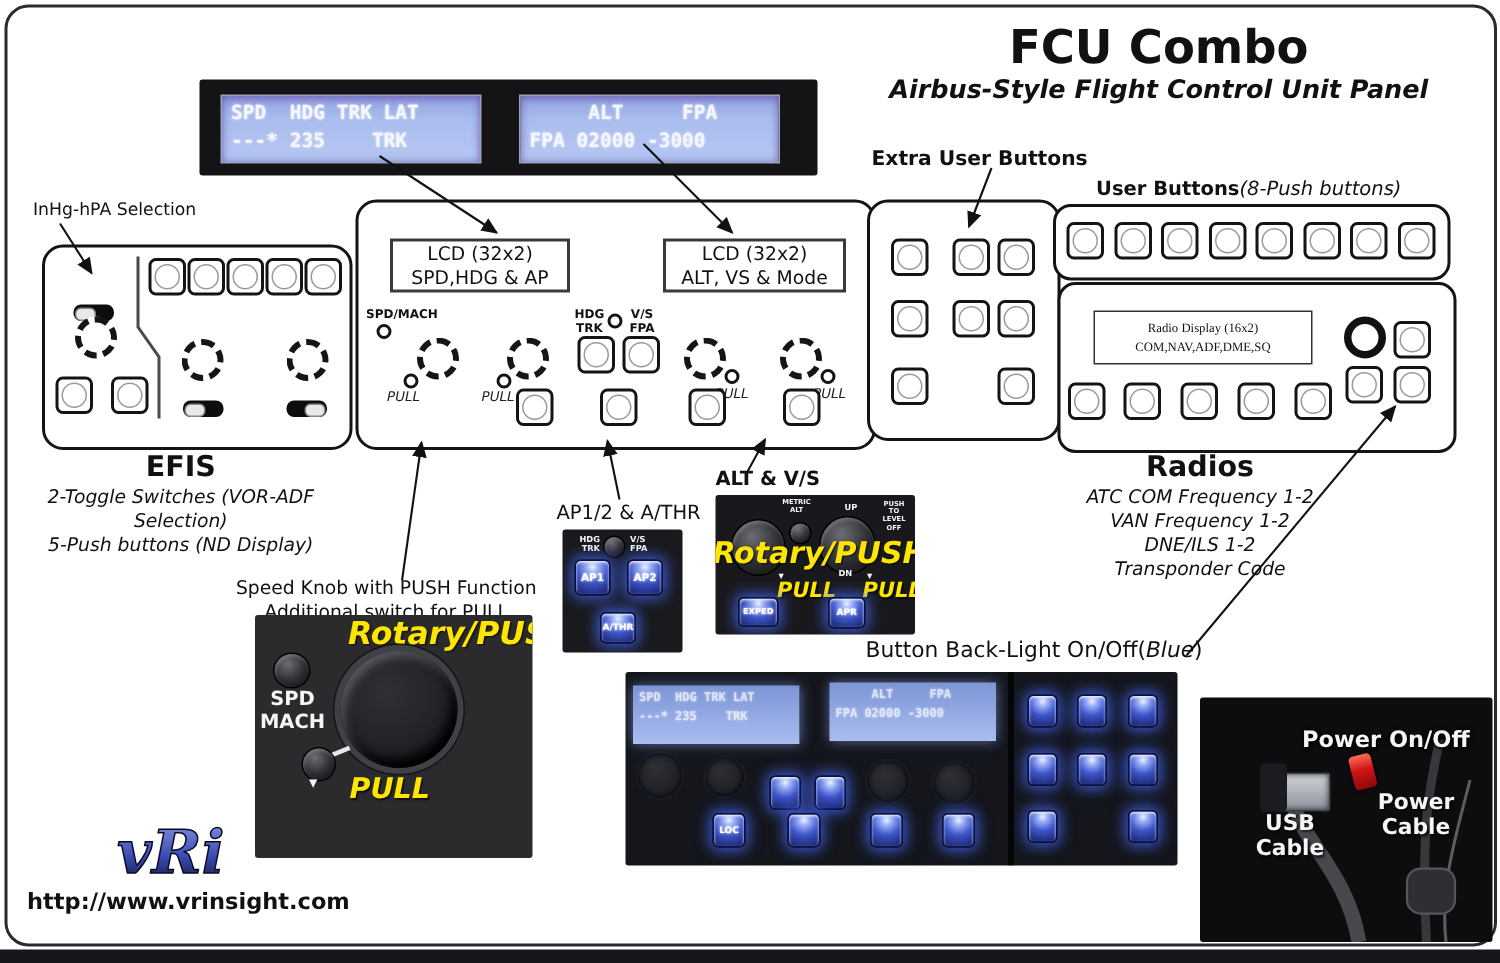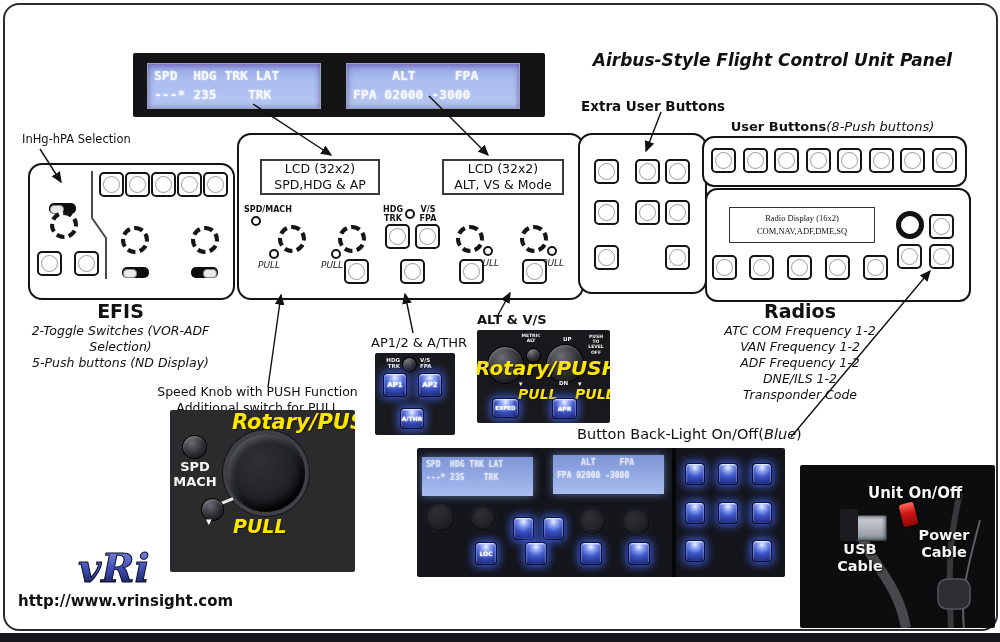--- a/index.html
+++ b/index.html
@@ -56,20 +56,21 @@
   .faintlcd{position:absolute;background:linear-gradient(180deg,#7d94d6,#a9bdf0);overflow:hidden;
             box-shadow:0 0 8px rgba(140,170,255,.6);}
   .faintlcd .lcdtext{font-size:8px;line-height:1.6;opacity:.8;filter:blur(.3px);}
 </style>
 </head>
 <body>
 
 <div id="stage">
   <div id="frame"></div>
 
+  <div class="abs center" style="left:545px;top:14px;width:455px;font-size:31px;font-weight:bold;">FCU Combo</div>
   <div class="abs center" style="left:545px;top:50px;width:455px;font-size:17px;font-weight:bold;font-style:italic;">Airbus-Style Flight Control Unit Panel</div>
 
   <div class="photo" style="left:133px;top:53px;width:412px;height:64px;background:#141417;">
     <div class="lcdphoto" style="left:14px;top:10px;width:174px;height:46px;padding:3px 6px;">
       <pre class="lcdtext" style="font-size:13px;line-height:1.45;">SPD  HDG TRK LAT</pre>
       <pre class="lcdtext" style="font-size:13px;line-height:1.45;">---* 235    TRK </pre>
     </div>
     <div class="lcdphoto" style="left:213px;top:10px;width:174px;height:46px;padding:3px 6px;">
       <pre class="lcdtext" style="font-size:13px;line-height:1.45;">     ALT     FPA</pre>
       <pre class="lcdtext" style="font-size:13px;line-height:1.45;">FPA 02000 -3000 </pre>
@@ -184,21 +185,20 @@
     <div class="pbtn" style="left:118px;top:65px;"></div>
     <div class="pbtn" style="left:156px;top:65px;"></div>
     <div class="pbtn" style="left:190px;top:54px;"></div>
     <div class="pbtn" style="left:222px;top:54px;"></div>
   </div>
 
   <div class="abs center" style="left:697px;top:300px;width:206px;">
     <div class="sechead">Radios</div>
     <div class="secline">ATC COM Frequency 1-2</div>
     <div class="secline">VAN Frequency 1-2</div>
-    <div class="secline">ADF Frequency 1-2</div>
     <div class="secline">DNE/ILS 1-2</div>
     <div class="secline">Transponder Code</div>
   </div>
 
   <div class="lab13" style="left:371px;top:335px;">AP1/2 &amp; A/THR</div>
   <div class="photo" style="left:375px;top:353px;width:80px;height:82px;background:#191a1e;">
     <div class="wtxt prelines" style="left:7px;top:4px;font-size:5.5px;text-align:right;width:18px;">HDG
 TRK</div>
     <div class="dknob" style="left:28px;top:5px;width:13px;height:13px;"></div>
     <div class="wtxt prelines" style="left:45px;top:4px;font-size:5.5px;">V/S
@@ -279,21 +279,21 @@
     <div class="gbtn" style="left:335px;top:92px;width:20px;height:22px;"></div>
   </div>
 
   <div class="photo" style="left:800px;top:465px;width:195px;height:163px;background:#0d0d10;">
     <svg width="195" height="163" style="position:absolute;left:0;top:0;">
       <path d="M62,72 C72,100 98,118 106,163" stroke="#47474c" stroke-width="10" fill="none"></path>
       <path d="M160,28 C150,70 148,100 151,163" stroke="#37373c" stroke-width="6" fill="none"></path>
       <path d="M180,55 C170,95 160,125 164,163" stroke="#5c5c62" stroke-width="2" fill="none"></path>
       <rect x="138" y="114" width="32" height="30" rx="9" fill="#2e2e33" stroke="#55555c" stroke-width="1.5"></rect>
     </svg>
-    <div class="wtxt" style="left:68px;top:20px;font-size:15px;text-shadow:1px 1px 2px #000,0 0 3px #000;">Unit On/Off</div>
+    <div class="wtxt" style="left:68px;top:20px;font-size:15px;text-shadow:1px 1px 2px #000,0 0 3px #000;">Power On/Off</div>
     <div class="abs" style="left:101px;top:38px;width:15px;height:23px;border-radius:3px;background:linear-gradient(180deg,#ff6a55 0%,#d01414 45%,#8f0808 100%);transform:rotate(-14deg);box-shadow:0 0 3px #000;"></div>
     <div class="abs" style="left:52px;top:50px;width:33px;height:24px;background:linear-gradient(180deg,#cfd3da,#8e939c);border:1px solid #3a3d44;border-radius:2px;box-shadow:inset 0 0 4px #222;"></div>
     <div class="abs" style="left:40px;top:44px;width:18px;height:32px;background:#1c1c20;border-radius:3px;"></div>
     <div class="wtxt prelines center" style="left:28px;top:76px;width:64px;font-size:14.5px;text-shadow:1px 1px 2px #000;">USB
 Cable</div>
     <div class="wtxt prelines center" style="left:108px;top:62px;width:72px;font-size:14.5px;text-shadow:1px 1px 2px #000;">Power
 Cable</div>
   </div>
 
   <svg class="abs" style="left:70px;top:544px;" width="90" height="52">

